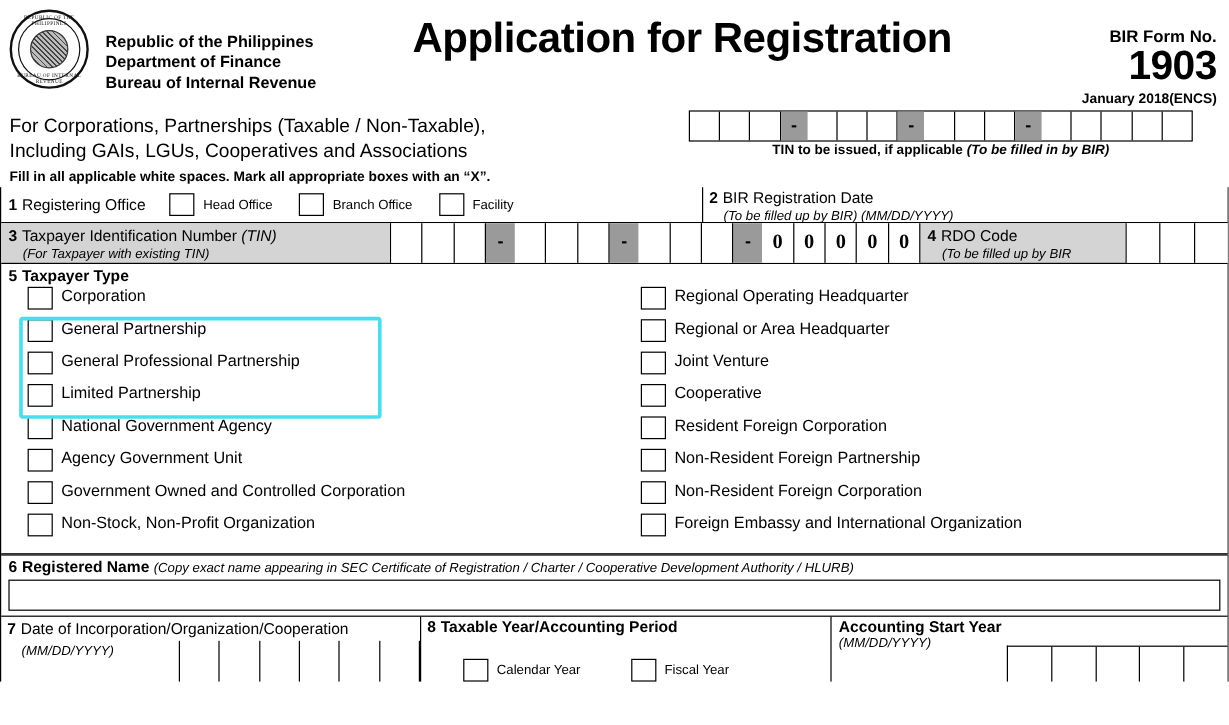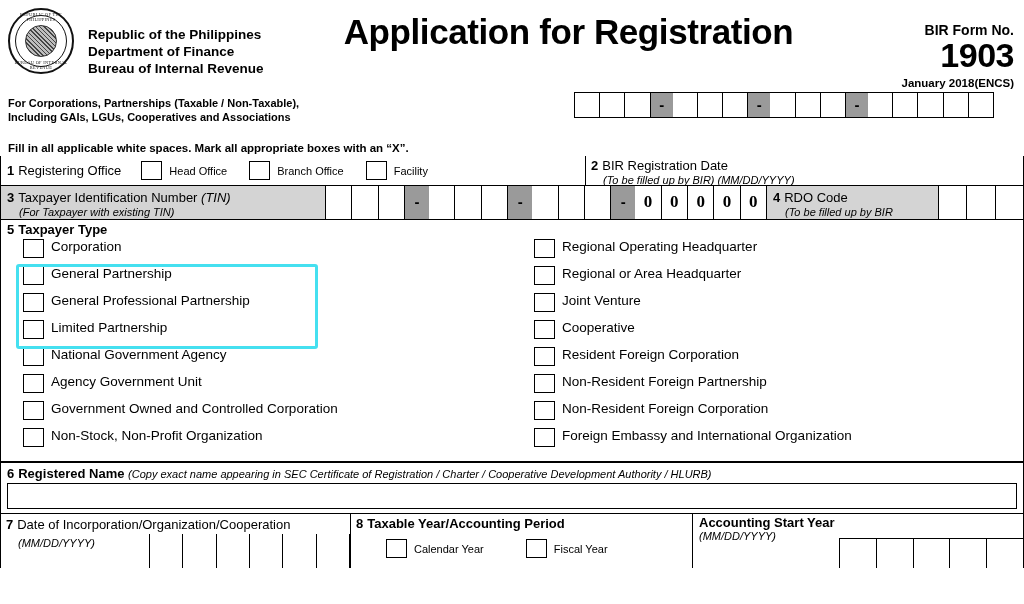--- a/index.html
+++ b/index.html
@@ -114,22 +114,22 @@
   
   .subheader {
     display: flex;
     align-items: flex-start;
     padding: 0 10px 0 8px;
     height: 50px;
     box-sizing: border-box;
   }
   .subheader-left {
     width: 560px;
-    font-size: 11px;
-    font-weight: bold;
+    font-size: 16px;
+    font-weight: normal;
     line-height: 1.3;
     padding-top: 4px;
   }
   .subheader-right {
     flex: 1;
     padding-left: 6px;
   }
   .tin-issue-boxes {
     display: flex;
     border: 1px solid #000;
@@ -392,21 +392,21 @@
   }
   .b-taxyear {
     flex: 1;
     box-sizing: border-box;
     border-right: 1px solid #000;
     padding-left: 5px;
   }
   .taxyear-opts {
     display: flex;
     align-items: center;
-    margin-top: 7px;
+    margin-top: 17px;
     padding-left: 30px;
   }
   .taxyear-opts .checkitem { margin-right: 42px; }
   .b-acctyear {
     width: 330px;
     box-sizing: border-box;
     padding-left: 6px;
     position: relative;
   }
   .acct-boxes {
@@ -470,20 +470,23 @@
         <div class="dash">-</div>
         <div class="cell"></div>
         <div class="cell"></div>
         <div class="cell"></div>
         <div class="dash">-</div>
         <div class="cell"></div>
         <div class="cell"></div>
         <div class="cell"></div>
         <div class="cell"></div>
         <div class="cell"></div>
+      </div>
+      <div class="tin-issue-caption">
+        <span>TIN to be issued, if applicable </span><i>(To be filled in by BIR)</i>
       </div>
     </div>
   </div>
 
   <div class="fillnote">Fill in all applicable white spaces. Mark all appropriate boxes with an “X”.</div>
 
 
   <div class="frame">
 
     <div class="row row-reg">

